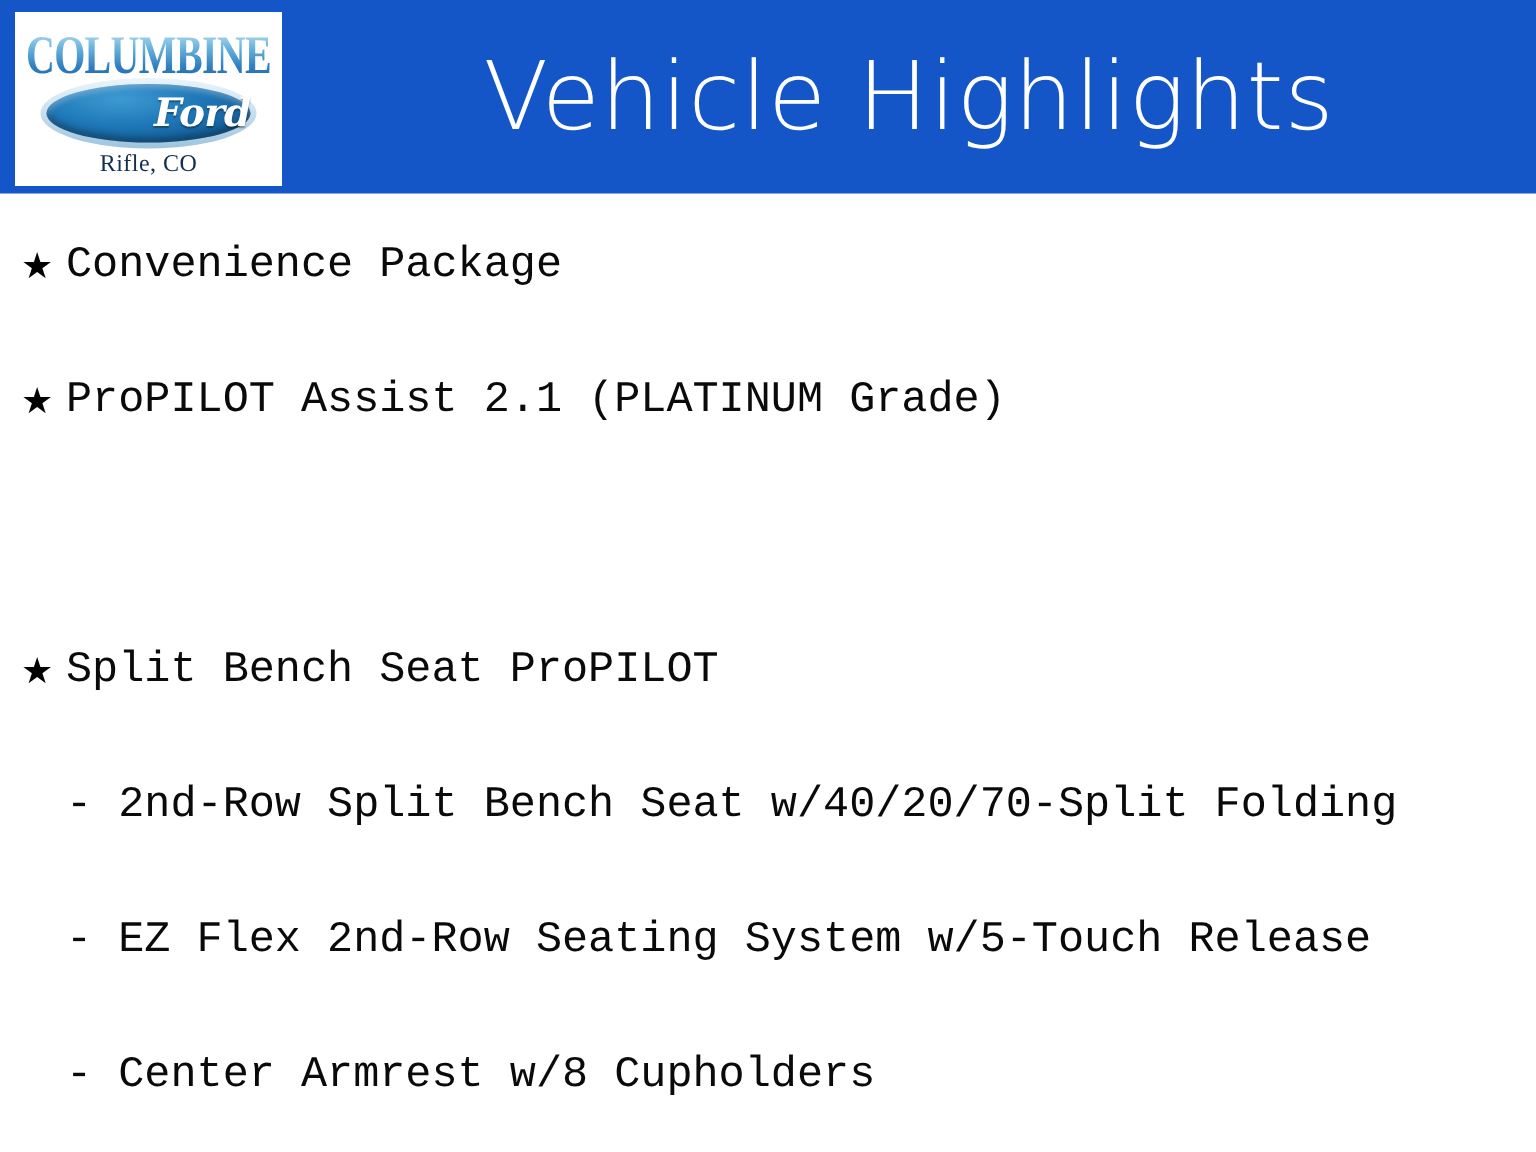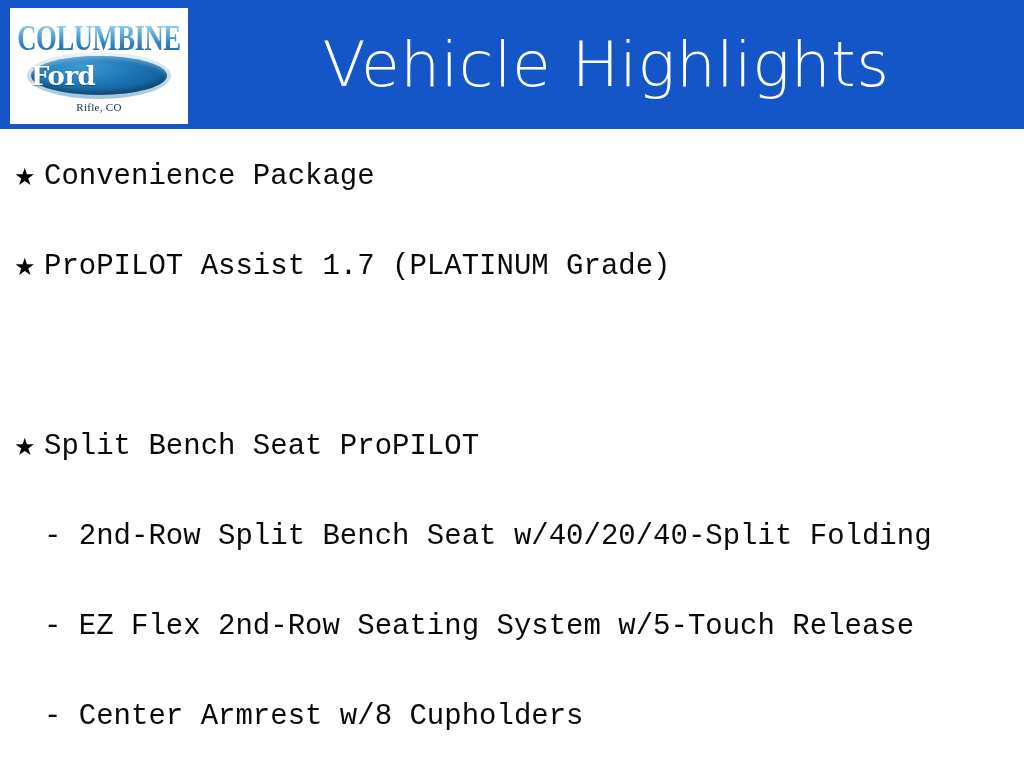--- a/index.html
+++ b/index.html
@@ -84,38 +84,39 @@
     height: 39px;
     border-radius: 50%;
     background: radial-gradient(ellipse at 36% 26%, #3e9ad1 0%, #1f78b8 42%, #15639f 70%, #0d4a7d 100%);
     box-shadow: inset 0 -3px 5px rgba(0,0,0,0.32), inset 0 2px 4px rgba(255,255,255,0.35);
   }
   .ford-script {
     position: absolute;
     left: 0;
     top: 5px;
     width: 136px;
-    text-align: left;
+    text-align: right;
     font-family: "DejaVu Serif", serif;
+    font-style: italic;
     font-weight: 700;
     font-size: 26px;
     line-height: 30px;
     color: #ffffff;
     letter-spacing: -0.5px;
     text-shadow: 0 1px 1px rgba(0,0,0,0.35);
   }
 
   .logo-city {
     position: absolute;
     left: 0;
     top: 93px;
     width: 178px;
     text-align: center;
     font-family: "Liberation Serif", serif;
-    font-size: 11px;
+    font-size: 16px;
     color: #13304f;
     letter-spacing: 0.3px;
   }
 
   .header-title {
     position: absolute;
     left: 188px;
     top: 0;
     width: 836px;
     height: 129px;
@@ -204,31 +205,31 @@
 
 <div class="highlights">
 
   <div class="row main" style="top:27px">
     <span class="bullet-star">★</span>
     <span class="row-text">Convenience Package</span>
   </div>
 
   <div class="row main" style="top:117px">
     <span class="bullet-star">★</span>
-    <span class="row-text">ProPILOT Assist 1.7 (PLATINUM Grade)</span>
+    <span class="row-text">ProPILOT Assist 2.1 (PLATINUM Grade)</span>
   </div>
 
 
   <div class="row main" style="top:297px">
     <span class="bullet-star">★</span>
     <span class="row-text">Split Bench Seat ProPILOT</span>
   </div>
 
   <div class="row sub" style="top:387px">
-    <span class="row-text">- 2nd-Row Split Bench Seat w/40/20/40-Split Folding</span>
+    <span class="row-text">- 2nd-Row Split Bench Seat w/40/20/70-Split Folding</span>
   </div>
 
   <div class="row sub" style="top:477px">
     <span class="row-text">- EZ Flex 2nd-Row Seating System w/5-Touch Release</span>
   </div>
 
   <div class="row sub" style="top:567px">
     <span class="row-text">- Center Armrest w/8 Cupholders</span>
   </div>
 

